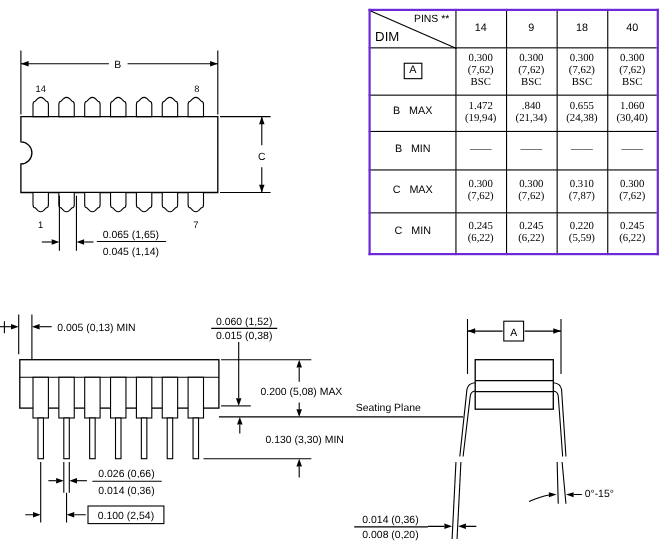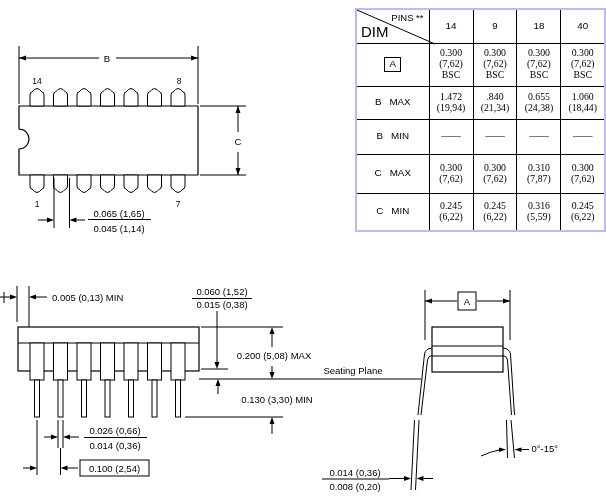--- a/index.html
+++ b/index.html
@@ -5,32 +5,32 @@
   html,body{margin:0;padding:0;background:#fff;}
   .stage{position:relative;width:606px;height:502px;background:#ffffff;overflow:hidden;
          font-family:"Liberation Sans",sans-serif;color:#000;}
   svg{position:absolute;overflow:visible;}
   svg text{fill:#000;font-family:"Liberation Sans",sans-serif;font-size:9.5px;}
   svg .pinnum{font-size:8.5px;}
   svg line, svg path, svg rect{stroke:#000;fill:none;}
   svg polygon{fill:#000;stroke:none;}
   .whitefill{fill:#fff;}
   
-  table.pintable{position:absolute;left:355px;top:8px;border-collapse:collapse;
-                 border:2px solid #c4b5fd;table-layout:fixed;}
+  table.pintable{position:absolute;left:335px;top:8px;border-collapse:collapse;
+                 border:2px solid #6d28d9;table-layout:fixed;}
   table.pintable td,table.pintable th{border:1px solid #000;padding:0;margin:0;
                  text-align:center;vertical-align:middle;font-weight:normal;
                  font-size:9.8px;line-height:1.12;}
   td.val{white-space:pre-line;font-family:Liberation Serif, serif;}
   td.lbl .lblwrap{display:flex;justify-content:center;align-items:center;gap:8px;}
   span.boxed{display:inline-block;border:1px solid #000;padding:1px 4px;}
   th.diag{position:relative;}
   th.diag svg{position:absolute;left:0;top:0;}
   .diag .pins{position:absolute;right:5px;top:3px;font-size:9.5px;}
-  .diag .dim{position:absolute;left:4px;bottom:2px;font-size:15px;}
+  .diag .dim{position:absolute;left:4px;bottom:2px;font-size:12px;}
 </style>
 </head>
 <body>
 
 <div class="stage">
 
   <svg style="left:0;top:35px;" width="255" height="205" viewBox="0 0 255 205">
 
     <g stroke-width="1">
       <line x1="19" y1="11" x2="19" y2="69"></line>
@@ -140,21 +140,21 @@
               <span>MAX</span>
             </div>
       </td>
       <td class="val">1.472
 (19,94)</td>
       <td class="val">.840
 (21,34)</td>
       <td class="val">0.655
 (24,38)</td>
       <td class="val">1.060
-(18,44)</td>
+(30,40)</td>
     </tr>
     <tr style="height:35px">
       <td class="lbl">
         <div class="lblwrap">
               <span>B</span>
               <span>MIN</span>
             </div>
       </td>
       <td class="val">——</td>
       <td class="val">——</td>
@@ -181,21 +181,21 @@
       <td class="lbl">
         <div class="lblwrap">
               <span>C</span>
               <span>MIN</span>
             </div>
       </td>
       <td class="val">0.245
 (6,22)</td>
       <td class="val">0.245
 (6,22)</td>
-      <td class="val">0.316
+      <td class="val">0.220
 (5,59)</td>
       <td class="val">0.245
 (6,22)</td>
     </tr>
   </tbody>
     </table>
 
   <svg style="left:0;top:270px;" width="606" height="232" viewBox="0 0 606 232">
 
     <g stroke-width="1">

